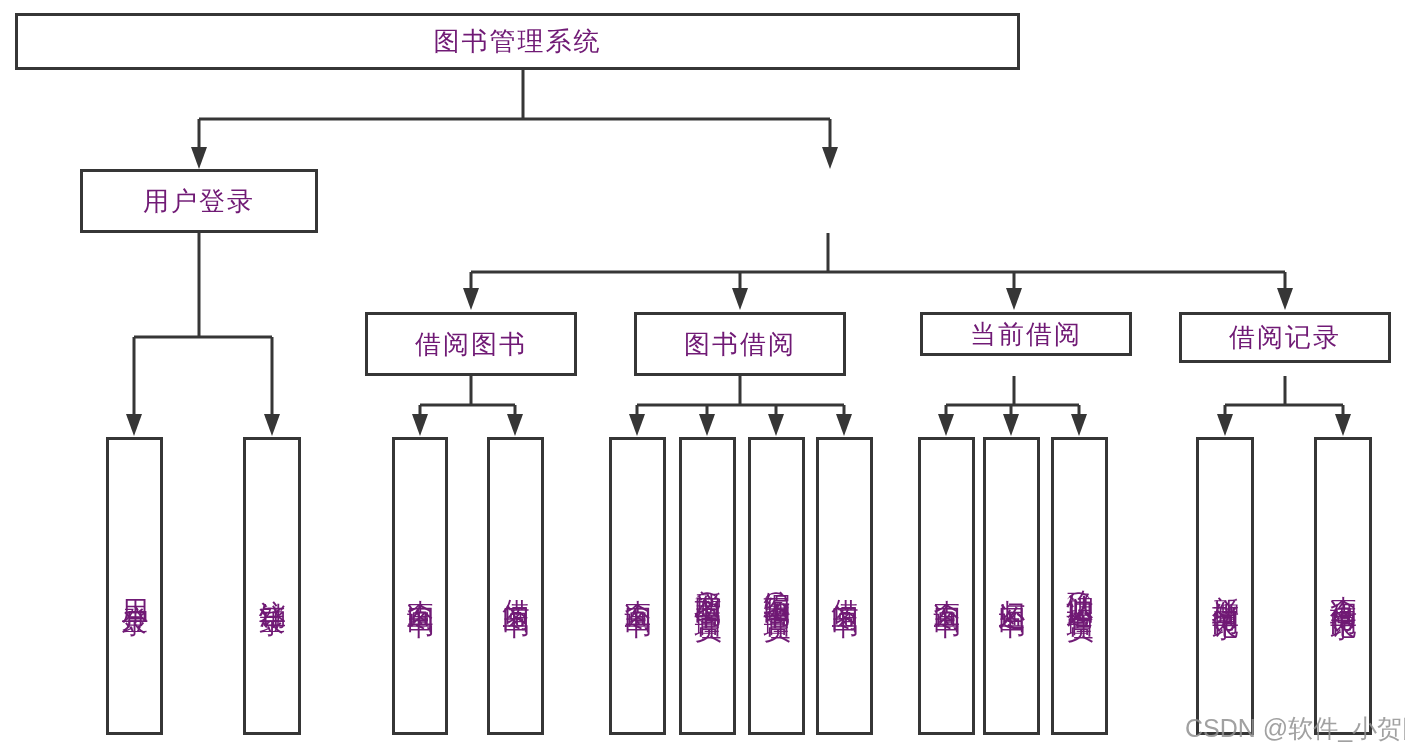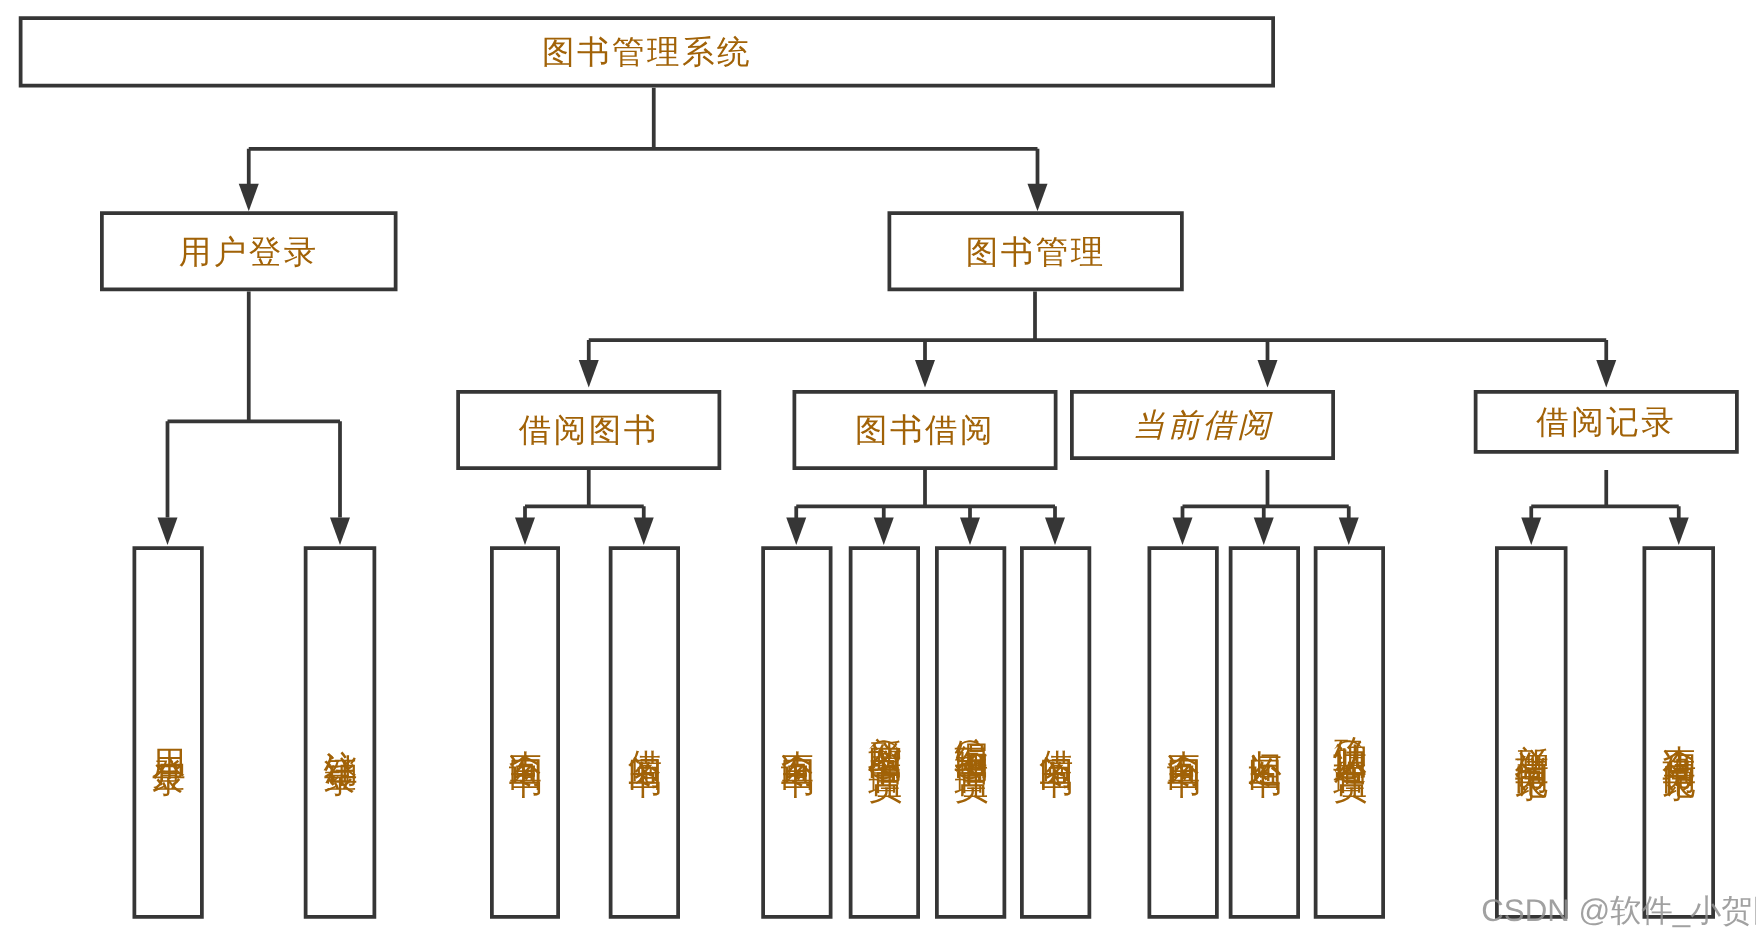--- a/index.html
+++ b/index.html
@@ -14,21 +14,21 @@
   #wires {
     position: absolute;
     left: 0; top: 0;
     width: 1405px; height: 747px;
   }
   .node {
     position: absolute;
     box-sizing: border-box;
     border: 3px solid #363636;
     background: #ffffff;
-    color: #a16207;
+    color: #701a75;
     display: flex;
     align-items: center;
     justify-content: center;
     text-align: right;
     z-index: 2;
   }
   .h { font-size: 26px; letter-spacing: 2px; }
   .v {
     writing-mode: vertical-rl;
     text-orientation: mixed;
@@ -99,25 +99,24 @@
     <g>
       <path d="M1285 376 V405 M1225 405 H1343 M1225 405 V415 M1343 405 V415"></path>
       <polygon points="1217,414 1233,414 1225,436" fill="#363636" stroke="none"></polygon>
       <polygon points="1335,414 1351,414 1343,436" fill="#363636" stroke="none"></polygon>
     </g>
   </svg>
 
   <div class="node h" style="left:15px; top:13px; width:1005px; height:57px;">图书管理系统</div>
 
   <div class="node h" style="left:80px; top:169px; width:238px; height:64px;">用户登录</div>
-  <div class="node h" style="left:710px; top:169px; width:237px; height:64px;">图书管理</div>
 
   <div class="node h" style="left:365px; top:312px; width:212px; height:64px;">借阅图书</div>
   <div class="node h" style="left:634px; top:312px; width:212px; height:64px;">图书借阅</div>
-  <div class="node h" style="left:856px; top:312px; width:212px; height:56px;font-style:italic;">当前借阅</div>
+  <div class="node h" style="left:920px; top:312px; width:212px; height:44px;">当前借阅</div>
   <div class="node h" style="left:1179px; top:312px; width:212px; height:51px;">借阅记录</div>
 
   <div class="node v" style="left:106px; top:437px; width:57px; height:298px;">用户登录</div>
   <div class="node v" style="left:243px; top:437px; width:58px; height:298px;">注销登录</div>
 
   <div class="node v" style="left:392px; top:437px; width:56px; height:298px;">查询图书</div>
   <div class="node v" style="left:487px; top:437px; width:57px; height:298px;">借阅图书</div>
 
   <div class="node v" style="left:609px; top:437px; width:57px; height:298px;">查询图书</div>
   <div class="node v" style="left:679px; top:437px; width:57px; height:298px;">新增图书（管理员）</div>

